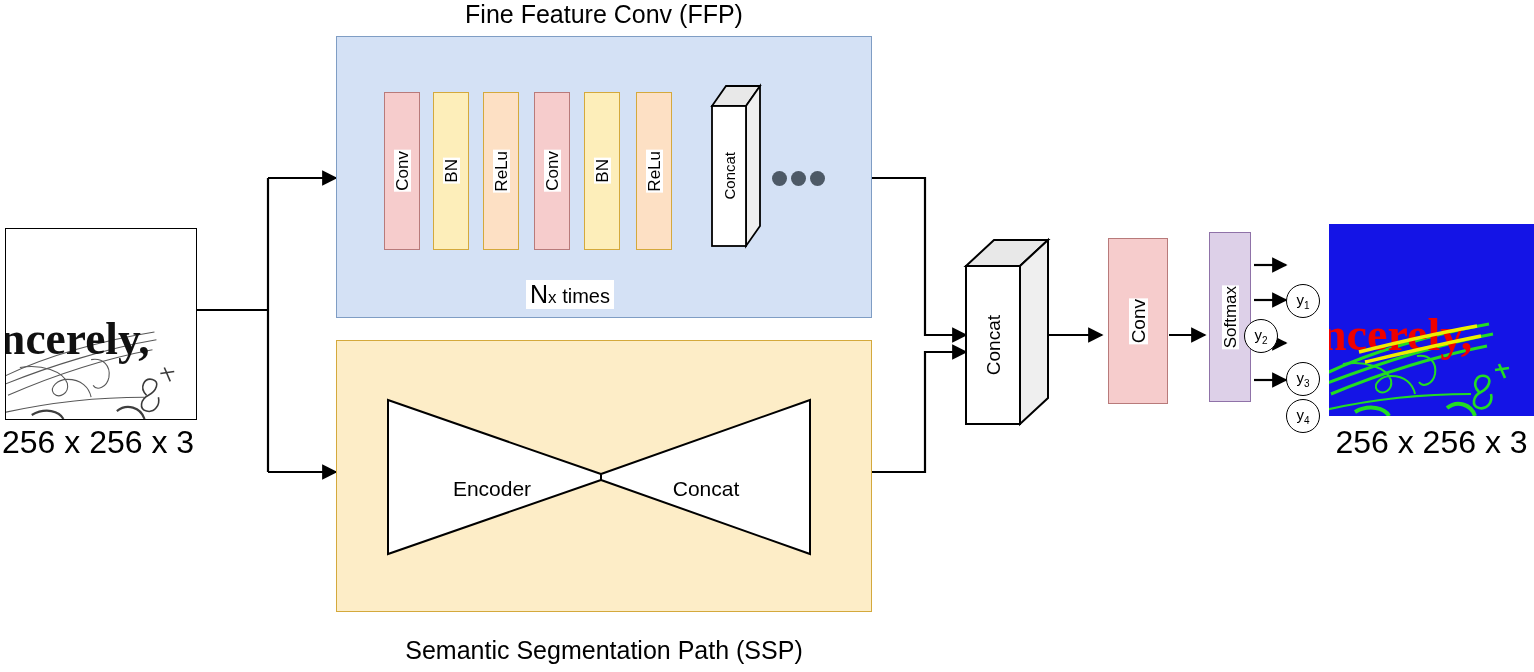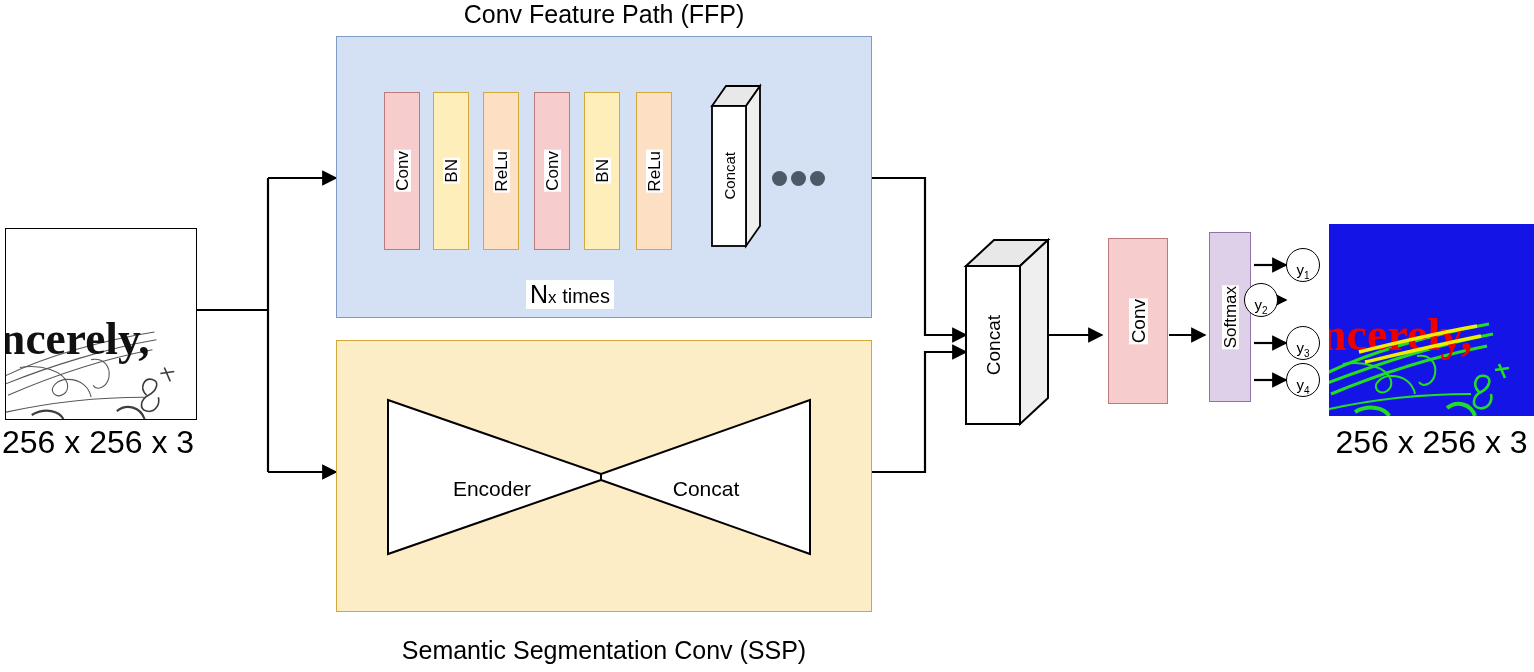--- a/index.html
+++ b/index.html
@@ -64,24 +64,25 @@
     background: #4d5966;
     border-radius: 50%;
   }
 
   
   .ycircle {
     border: 1.9px solid #000000;
     border-radius: 50%;
     background: #ffffff;
     display: flex;
-    align-items: flex-end;
+    align-items: center;
     justify-content: center;
     font-size: 15px;
     color: #000000;
+    margin-top: 36px;
   }
   .ycircle sub { font-size: 10px; }
 
   
   .img-frame {
     border: 1.6px solid #000000;
     overflow: hidden;
     background: #ffffff;
   }
   .dim-label {
@@ -181,21 +182,21 @@
         <path d="M 156 146 L 170 144"></path>
       </g>
       <g stroke="#2a2a2a" stroke-width="2.2" fill="none" opacity="0.9">
         <path d="M 26 188 C 40 180 54 184 58 192"></path>
         <path d="M 112 184 C 122 176 136 180 140 192"></path>
       </g>
     </svg>
   </div>
   <div class="abs dim-label" style="left:2px; top:424px; width:200px;">256 x 256 x 3</div>
 
-  <div class="abs path-title" style="left:336px; top:0px; width:536px;">Conv Feature Path (FFP)</div>
+  <div class="abs path-title" style="left:336px; top:0px; width:536px;">Fine Feature Conv (FFP)</div>
 
   <div class="abs panel-ffp" style="left:336px; top:36px; width:536px; height:282px;"></div>
 
   <div class="abs vblock blk-conv" style="left:384px; top:92px; width:36px; height:158px;">
     <span class="vlabel">Conv</span>
   </div>
   <div class="abs vblock blk-bn" style="left:433px; top:92px; width:36px; height:158px;">
     <span class="vlabel">BN</span>
   </div>
   <div class="abs vblock blk-relu" style="left:483px; top:92px; width:36px; height:158px;">
@@ -234,21 +235,21 @@
 
   <div class="abs panel-ssp" style="left:336px; top:340px; width:536px; height:272px;"></div>
 
   <svg class="abs" style="left:386px; top:398px; width:426px; height:158px;">
     <polygon points="2,2 215,76 215,82 2,156" fill="#ffffff" stroke="#000000" stroke-width="2"></polygon>
     <polygon points="424,2 215,76 215,82 424,156" fill="#ffffff" stroke="#000000" stroke-width="2"></polygon>
   </svg>
   <div class="abs ed-label" style="left:386px; top:477px; width:212px; text-align:center;">Encoder</div>
   <div class="abs ed-label" style="left:602px; top:477px; width:208px; text-align:center;">Concat</div>
 
-  <div class="abs path-title" style="left:336px; top:636px; width:536px;">Semantic Segmentation Conv (SSP)</div>
+  <div class="abs path-title" style="left:336px; top:636px; width:536px;">Semantic Segmentation Path (SSP)</div>
 
   <div class="abs" style="left:966px; top:240px; width:82px; height:188px;">
     <svg style="width:82px;height:188px;display:block">
       <polygon points="0,26 28,0 82,0 54,26" fill="#e8e8e8" stroke="#000000" stroke-width="2"></polygon>
       <polygon points="54,26 82,0 82,158 54,184" fill="#efefef" stroke="#000000" stroke-width="2"></polygon>
       <rect x="0" y="26" width="54" height="158" fill="#ffffff" stroke="#000000" stroke-width="2"></rect>
     </svg>
     <div class="abs" style="left:0; top:26px; width:54px; height:158px; display:flex; align-items:center; justify-content:center;">
       <span class="vlabel" style="background:transparent; font-size:19px;">Concat</span>
     </div>

